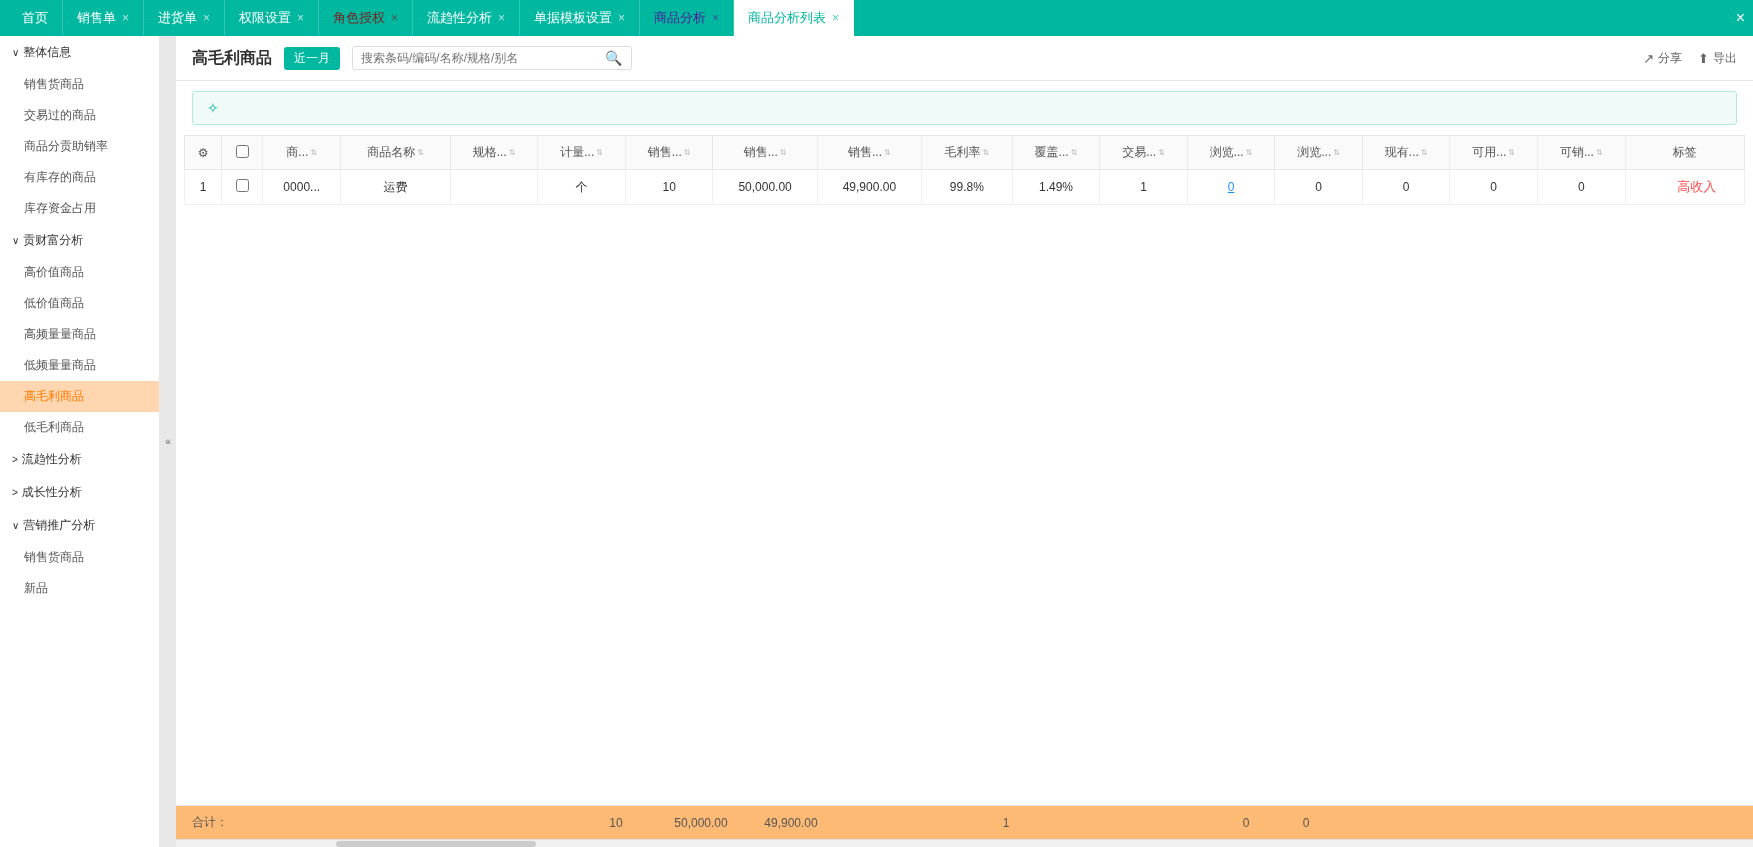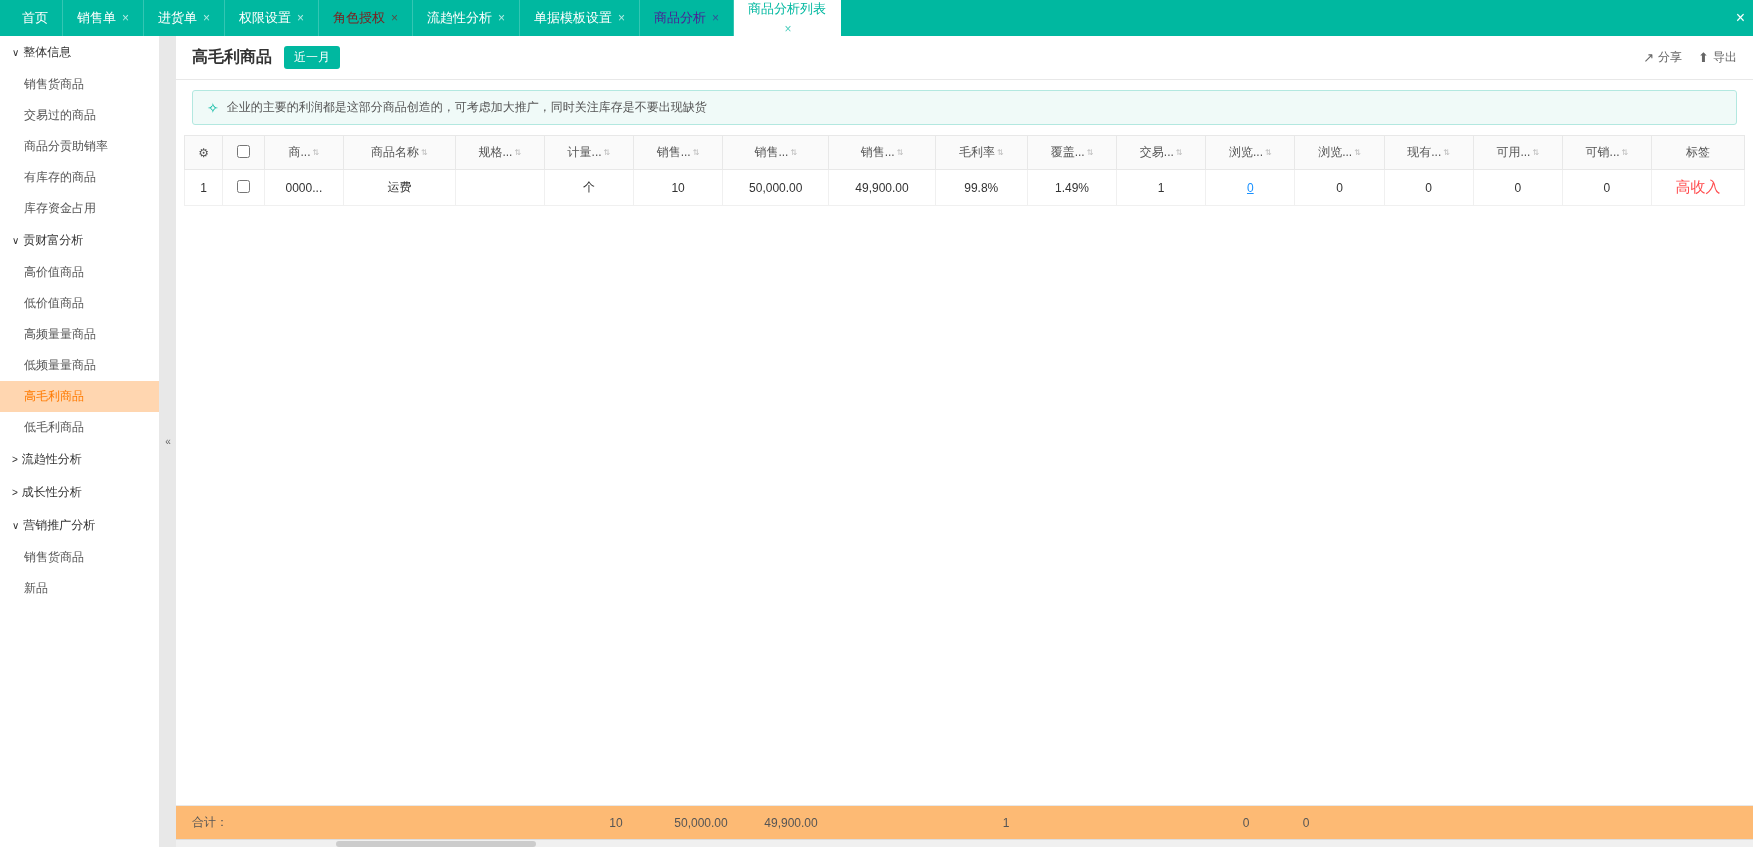--- a/index.html
+++ b/index.html
@@ -265,21 +265,21 @@
         <span style="font-size: 12px; opacity: 0.7; margin-left: 2px;">×</span>
       </div>
       <div class="nav-tab" style="color: white; height: 52px; display: flex; align-items: center; padding: 0px 14px; font-size: 13px; cursor: pointer; gap: 4px;">
         <span>单据模板设置</span>
         <span style="font-size: 12px; opacity: 0.7; margin-left: 2px;">×</span>
       </div>
       <div class="nav-tab" style="color: #4c1d95; height: 44px; display: flex; align-items: center; padding: 0px 14px; font-size: 13px; cursor: pointer; gap: 4px;">
         <span>商品分析</span>
         <span style="font-size: 12px; opacity: 0.7; margin-left: 2px;">×</span>
       </div>
-      <div class="nav-tab active" style="background: white; color: rgb(0, 184, 160); height: 36px; display: flex; align-items: center; padding: 0px 14px; font-size: 13px; cursor: pointer; gap: 4px; flex-direction: column;">
+      <div class="nav-tab active" style="background: white; color: rgb(0, 184, 160); height: 36px; display: flex; align-items: center; padding: 0px 14px; font-size: 13px; cursor: pointer; gap: 4px;">
         <span>商品分析列表</span>
         <span style="font-size: 12px; opacity: 0.7; margin-left: 2px;">×</span>
       </div>
     </div>
   <span class="close-all">×</span>
 </div>
 
 <div class="main-layout">
 
   <div class="sidebar" id="sidebar-container">
@@ -321,35 +321,38 @@
 
   <div class="sidebar-toggle">
     <span>«</span>
   </div>
 
   <div class="content-area">
 
     <div class="content-header">
       <span class="content-title">高毛利商品</span>
       <button class="date-filter-btn">近一月</button>
+      <div class="search-box">
+        <input type="text" placeholder="搜索条码/编码/名称/规格/别名" style="">
+        <span style="color:#bbb; font-size:14px; cursor:pointer;">🔍</span>
+      </div>
       <div class="header-actions">
         <div class="action-btn">
           <span style="font-size:13px;">↗</span>
           <span>分享</span>
         </div>
         <div class="action-btn">
           <span style="font-size:13px;">⬆</span>
           <span>导出</span>
         </div>
       </div>
     </div>
 
     <div class="info-banner">
       <span class="info-icon">✧</span>
-      <span>企业的主要的利润都是这部分商品创造的，可考虑加大推广，同时关注库存是不要出现缺货</span>
     </div>
 
     <div class="table-wrapper">
       <table>
         <thead>
           <tr id="table-header-row">
               <th>
                 <div class="th-with-sort">
                   <span>⚙</span>
                 </div>
@@ -464,21 +467,21 @@
               <td>50,000.00</td>
               <td>49,900.00</td>
               <td>99.8%</td>
               <td>1.49%</td>
               <td>1</td>
               <td><span class="col-link">0</span></td>
               <td>0</td>
               <td>0</td>
               <td>0</td>
               <td>0</td>
-              <td><span style="color: rgb(255, 77, 79); font-size: 15px;">高收入</span></td>
+              <td><span style="color: rgb(255, 77, 79); font-size: 13px; margin-left: 24px;">高收入</span></td>
             </tr>
           </tbody>
       </table>
     </div>
 
     <div class="table-footer">
       <span>合计：</span>
       <div style="flex:1; display:flex; gap:0; align-items:center;" id="footer-values">
           <div class="footer-cell" style="width: 30px; min-width: 30px;"></div>
           <div class="footer-cell" style="width: 30px; min-width: 30px;"></div>

